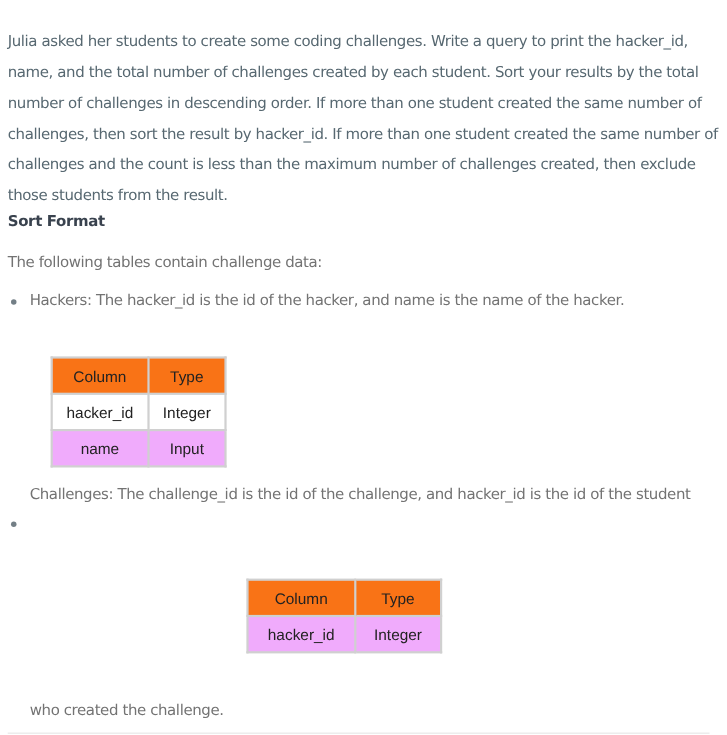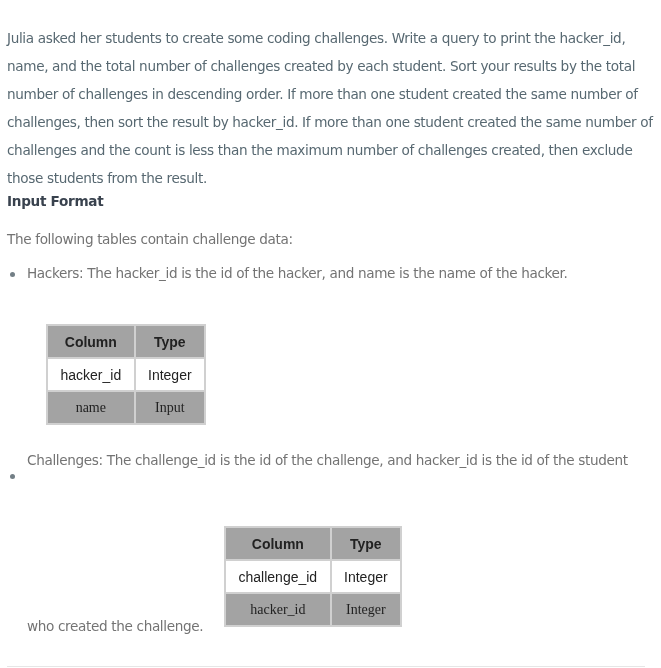--- a/index.html
+++ b/index.html
@@ -13,32 +13,32 @@
     .intro { left: 7px; top: 231px; font-size: 13.6px; color: #737373; letter-spacing: -0.35px; }
     .bullet-dot { width: 5px; height: 5px; border-radius: 50%; background: #737f86; }
     .bullet-text { font-size: 13.6px; color: #737373; letter-spacing: -0.35px; white-space: nowrap; }
     table.spec {
       position: absolute; border-collapse: collapse;
       font-family: "Liberation Sans", sans-serif; font-size: 14px; color: #222;
     }
     table.spec th, table.spec td {
       border: 2px solid #d0d0d0; text-align: center; height: 31px; padding: 0 12px;
     }
-    table.spec th { font-weight: bold; background: #a3a3a3; }
+    table.spec th { font-weight: normal; background: #f97316; }
     table.spec tr.odd td { background: #ffffff; }
-    table.spec tr.even td { background: #a3a3a3; font-family: Liberation Serif, serif; }
+    table.spec tr.even td { background: #f0abfc; }
     .rule { left: 7px; top: 666px; width: 638px; height: 1px; background: #e6e6e6; }
   </style>
 </head>
 <body>
 
 <div>
   <div class="abs para-main">Julia asked her students to create some coding challenges. Write a query to print the hacker_id, name, and the total number of challenges created by each student. Sort your results by the total number of challenges in descending order. If more than one student created the same number of challenges, then sort the result by hacker_id. If more than one student created the same number of challenges and the count is less than the maximum number of challenges created, then exclude those students from the result.</div>
 
-  <div class="abs heading">Input Format</div>
+  <div class="abs heading">Sort Format</div>
 
   <div class="abs intro">The following tables contain challenge data:</div>
 
   <div class="abs bullet-dot" style="left:10px; top:272px;"></div>
   <div class="abs bullet-text" style="left:27px; top:265px;">Hackers: The hacker_id is the id of the hacker, and name is the name of the hacker.</div>
 
   <table class="spec" style="left:46px; top:324px; width:160px;">
     <tbody>
         <tr>
       <th>Column</th>
@@ -49,35 +49,31 @@
       <td>Integer</td>
     </tr>
     <tr class="even">
       <td>name</td>
       <td>Input</td>
     </tr>
   </tbody>
     </table>
 
   <div class="abs bullet-dot" style="left:10px; top:474px;"></div>
-  <div class="abs bullet-text" style="left:27px; top:452px;text-align:right;">Challenges: The challenge_id is the id of the challenge, and hacker_id is the id of the student</div>
+  <div class="abs bullet-text" style="left:27px; top:442px;text-align:right;">Challenges: The challenge_id is the id of the challenge, and hacker_id is the id of the student</div>
 
   <table class="spec" style="left:224px; top:526px; width:178px;">
     <tbody>
         <tr>
       <th>Column</th>
       <th>Type</th>
-    </tr>
-    <tr class="odd">
-      <td>challenge_id</td>
-      <td>Integer</td>
     </tr>
     <tr class="even">
       <td>hacker_id</td>
       <td>Integer</td>
     </tr>
   </tbody>
     </table>
 
-  <div class="abs bullet-text" style="left:27px; top:618px;">who created the challenge.</div>
+  <div class="abs bullet-text" style="left:27px; top:638px;">who created the challenge.</div>
 
   <div class="abs rule"></div>
 </div>
 
 </body></html>

